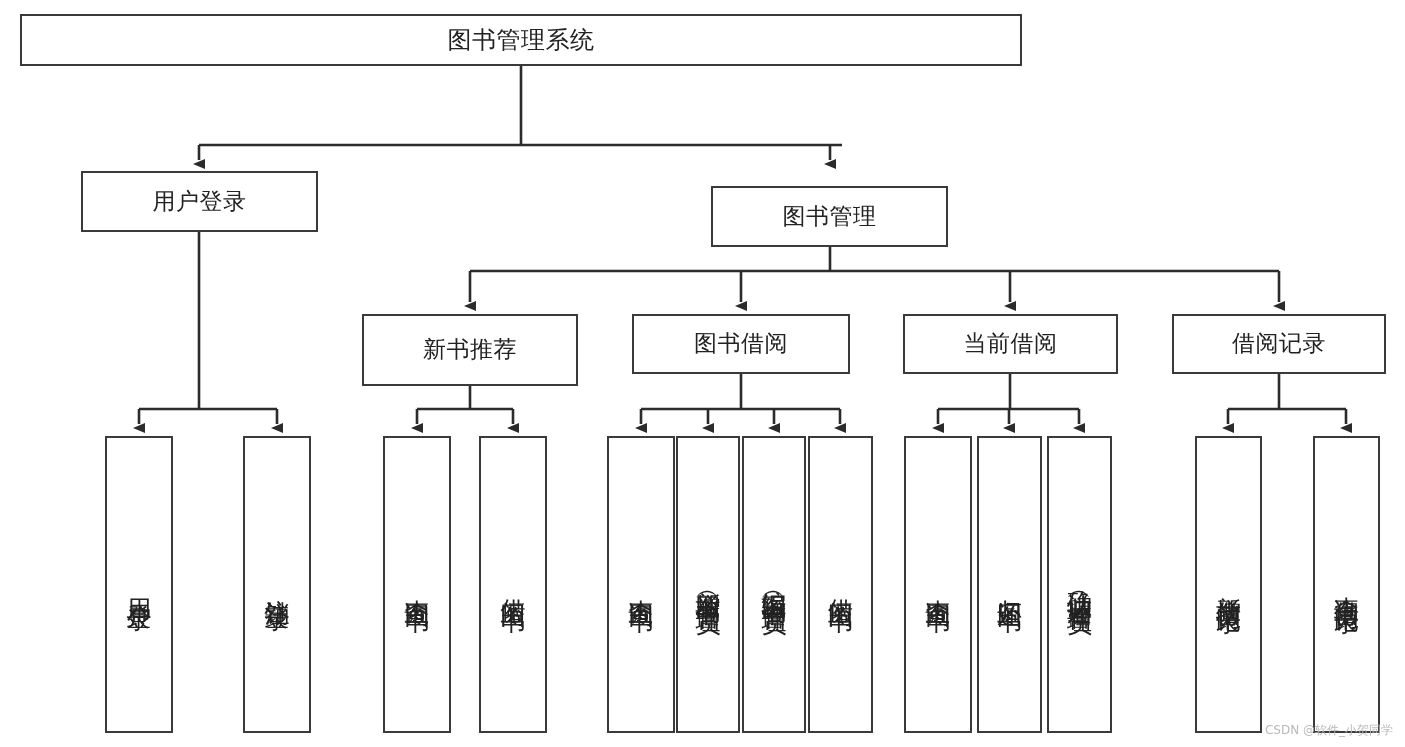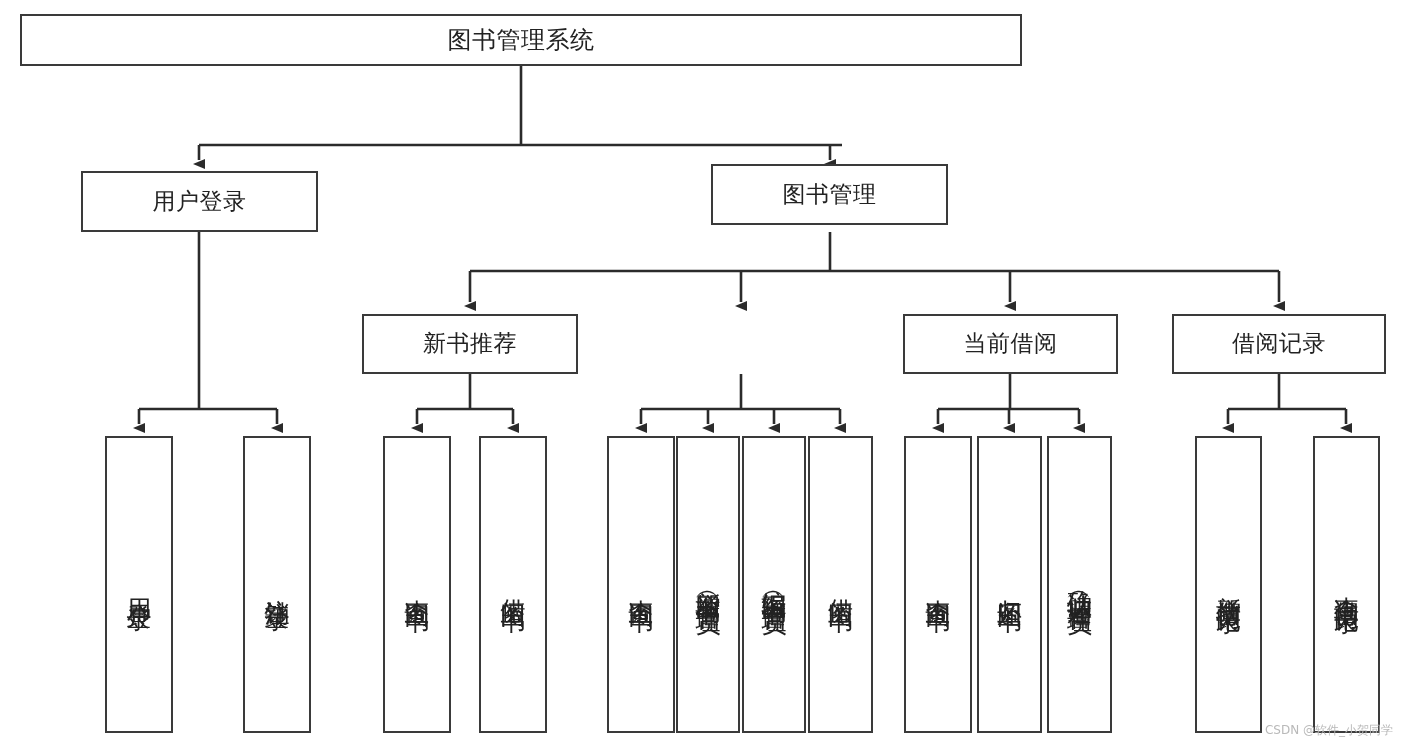--- a/index.html
+++ b/index.html
@@ -131,28 +131,31 @@
   </svg>
 
   <div class="node h root" style="left:20px; top:14px; width:1002px; height:52px;">
     <span class="label">图书管理系统</span>
   </div>
 
   <div class="node h" style="left:81px; top:171px; width:237px; height:61px;">
     <span class="label">用户登录</span>
   </div>
 
-  <div class="node h" style="left:711px; top:164px; width:237px; height:61px;">
+  <div class="node h" style="left:711px; top:186px; width:237px; height:61px;">
     <span class="label">图书管理</span>
   </div>
 
-  <div class="node h" style="left:362px; top:314px; width:216px; height:60px;">
+  <div class="node h" style="left:362px; top:314px; width:216px; height:72px;">
     <span class="label">新书推荐</span>
   </div>
 
+  <div class="node h" style="left:632px; top:314px; width:218px; height:60px;">
+    <span class="label">图书借阅</span>
+  </div>
 
   <div class="node h" style="left:903px; top:314px; width:215px; height:60px;">
     <span class="label">当前借阅</span>
   </div>
 
   <div class="node h" style="left:1172px; top:314px; width:214px; height:60px;">
     <span class="label">借阅记录</span>
   </div>
 
   <div class="node v" style="left:105px; top:436px; width:68px; height:297px;">

